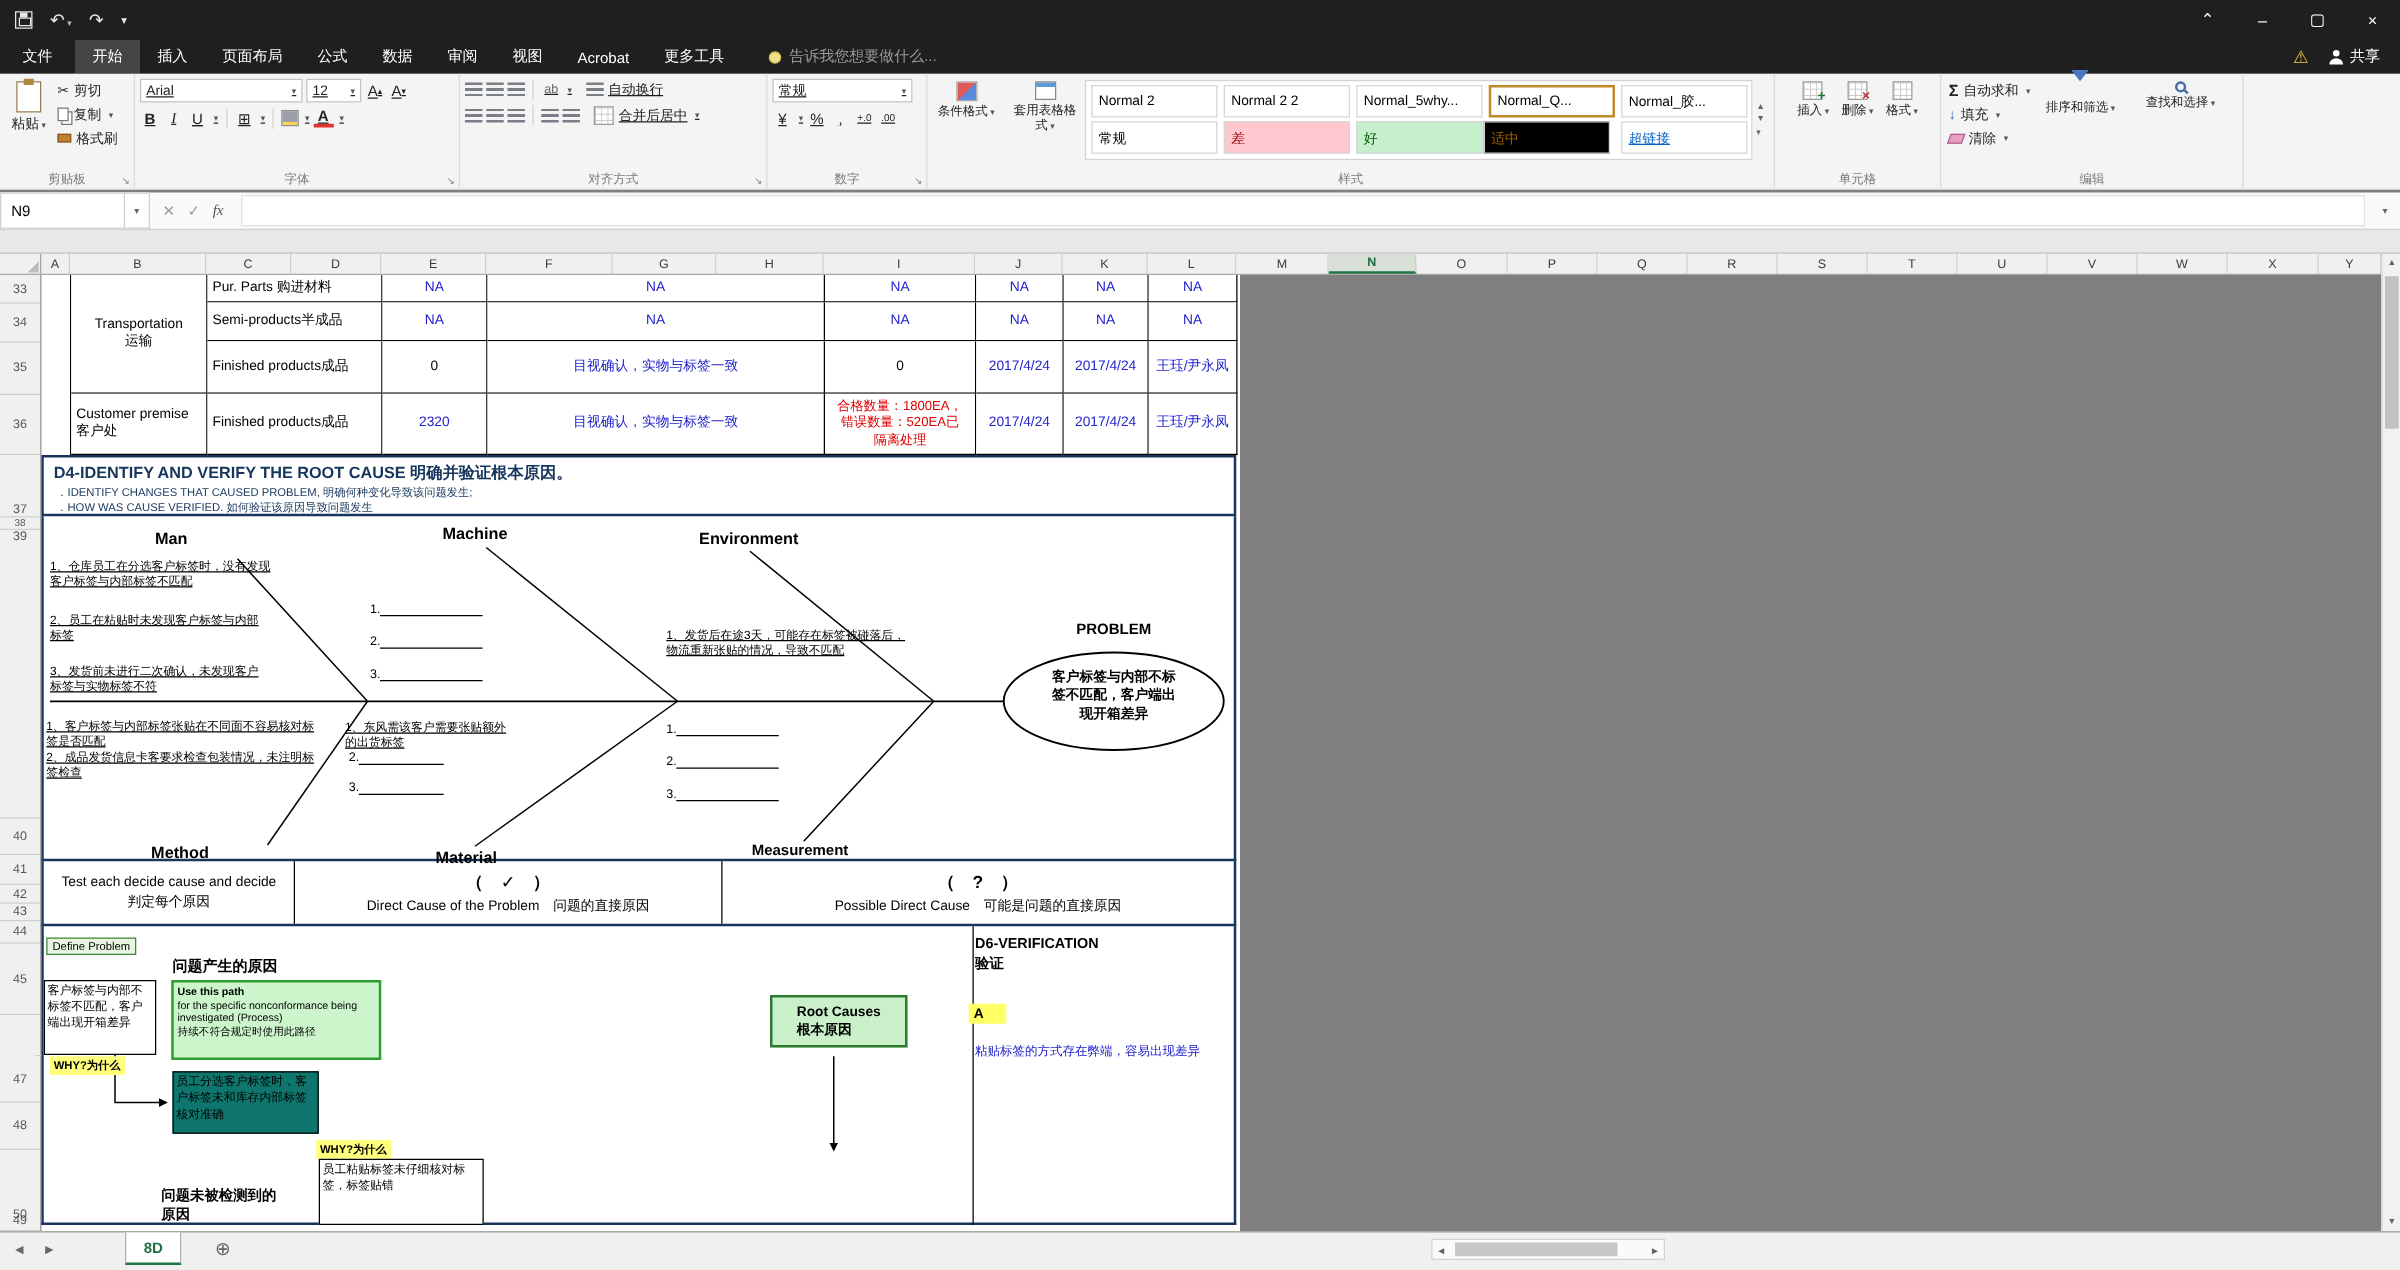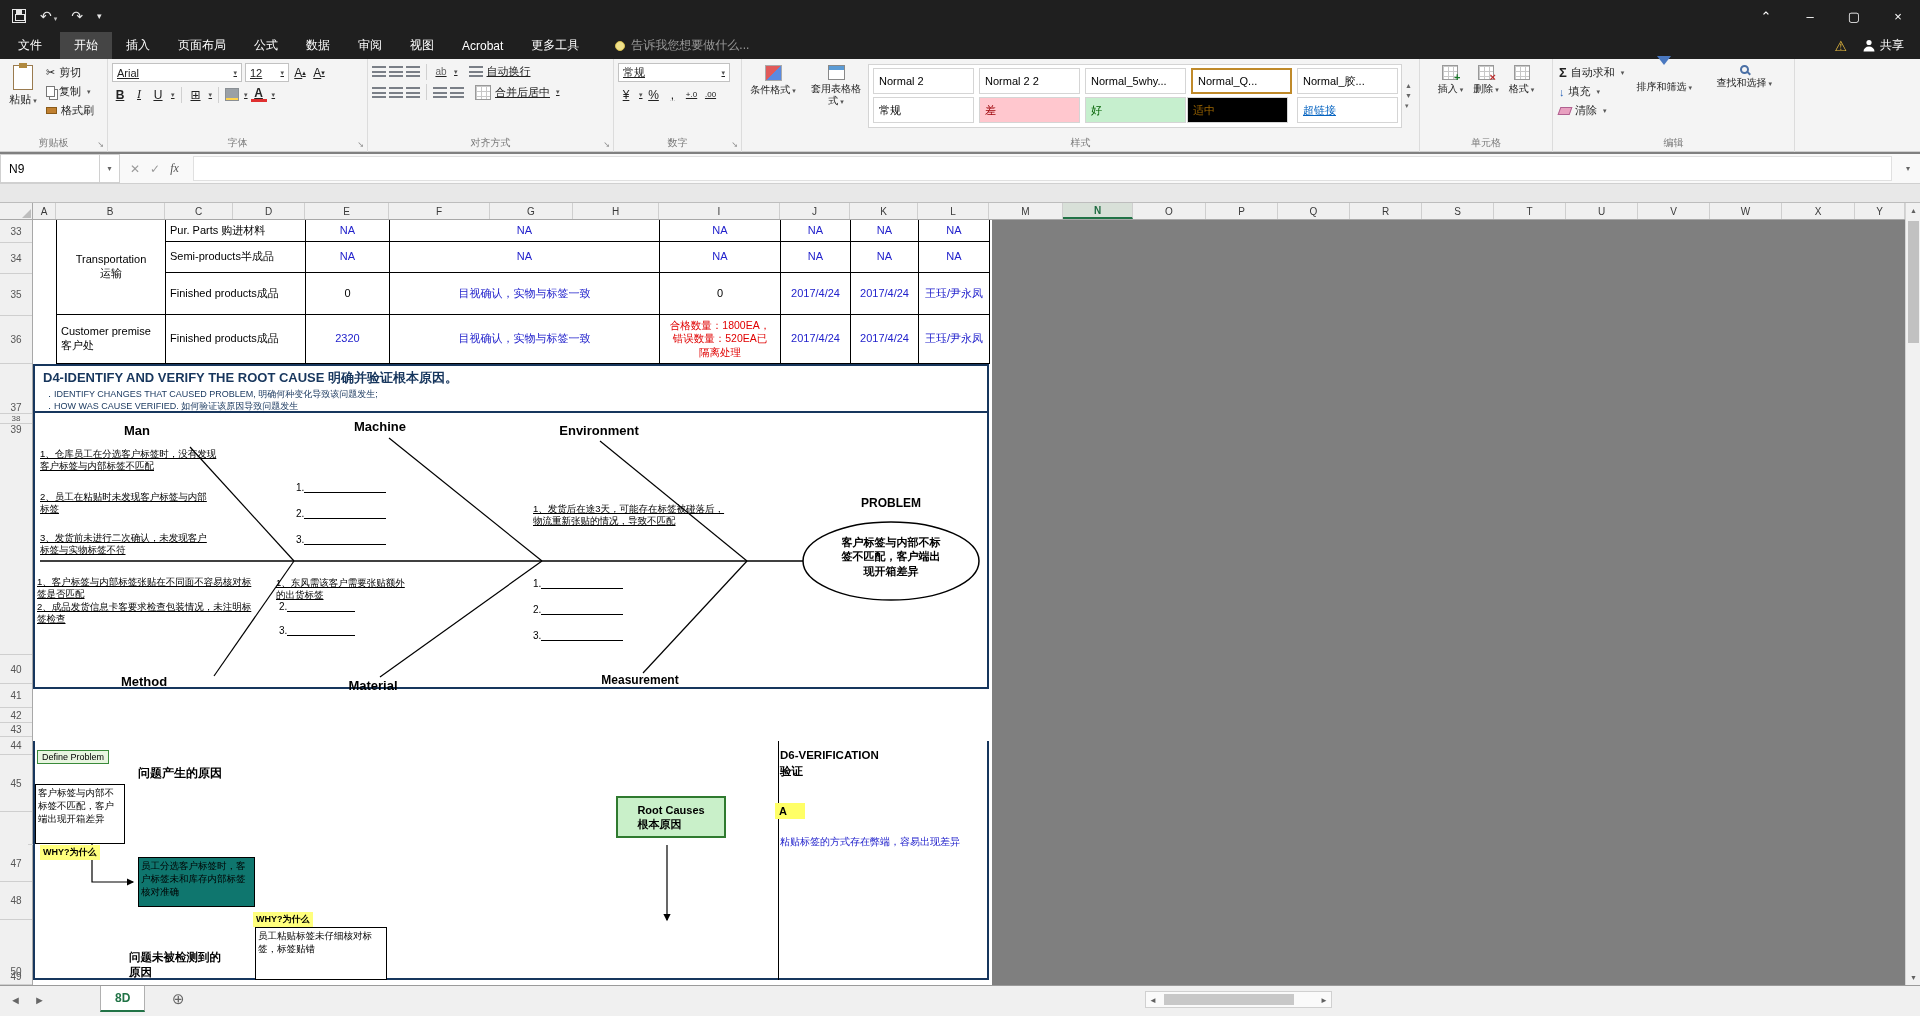--- a/index.html
+++ b/index.html
@@ -550,27 +550,47 @@
       <div class="cause" style="left:4px;top:381px;width:216px">2、成品发货信息卡客要求检查包装情况，未注明标签检查</div>
 
       <div class="cause" style="left:243px;top:357px;width:136px">1、东风需该客户需要张贴额外的出货标签</div>
       <div class="numitem" style="left:246px;top:381px"><span>2.</span><span class="line short"></span></div>
       <div class="numitem" style="left:246px;top:405px"><span>3.</span><span class="line short"></span></div>
 
       <div class="numitem" style="left:500px;top:358px"><span>1.</span><span class="line"></span></div>
       <div class="numitem" style="left:500px;top:384px"><span>2.</span><span class="line"></span></div>
       <div class="numitem" style="left:500px;top:410px"><span>3.</span><span class="line"></span></div>
 
+      <div id="decis">
+        <div class="dcell" style="width:202px;border-right:1px solid #000">
+          <span>Test each decide cause and decide</span>
+          <span>判定每个原因</span>
+        </div>
+        <div class="dcell" style="width:343px;border-right:1px solid #000">
+          <span class="sym">（　✓　）</span>
+          <span>Direct Cause of the Problem　问题的直接原因</span>
+        </div>
+        <div class="dcell" style="width:411px">
+          <span class="sym">（　?　）</span>
+          <span>Possible Direct Cause　可能是问题的直接原因</span>
+        </div>
+      </div>
 
       <div id="flowblock"></div>
       <div id="d6line"></div>
 
       <div class="flowtxt" id="defbox">Define Problem</div>
       <div class="flowtxt" id="causetitle">问题产生的原因</div>
       <div class="flowtxt" id="probbox">客户标签与内部不标签不匹配，客户端出现开箱差异</div>
+      <div class="flowtxt" id="usepath">
+        <div class="upt">Use this path</div>
+        <div class="pre">for the specific nonconformance being
+investigated  (Process)
+持续不符合规定时使用此路径</div>
+      </div>
       <div class="flowtxt whylbl" id="why1">WHY?为什么</div>
       <div class="flowtxt" id="why1box">员工分选客户标签时，客户标签未和库存内部标签核对准确</div>
       <div class="flowtxt whylbl" id="why2">WHY?为什么</div>
       <div class="flowtxt" id="why2box">员工粘贴标签未仔细核对标签，标签贴错</div>
       <div class="flowtxt pre" id="undetected">问题未被检测到的
 原因</div>
       <div class="flowtxt pre" id="rootbox">Root Causes
 根本原因</div>
       <div class="flowtxt pre" id="d6title">D6-VERIFICATION
 验证</div>

